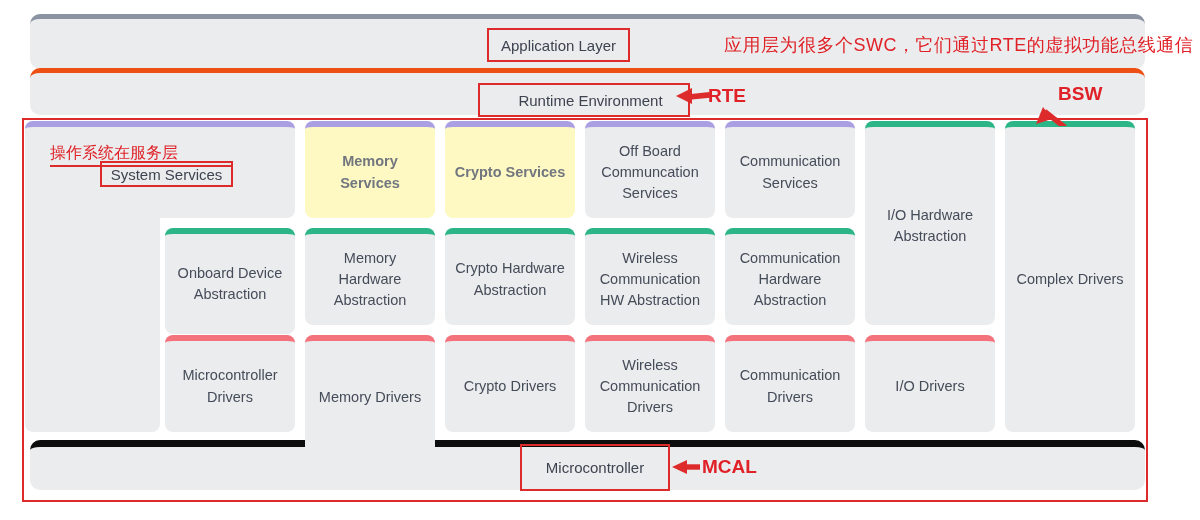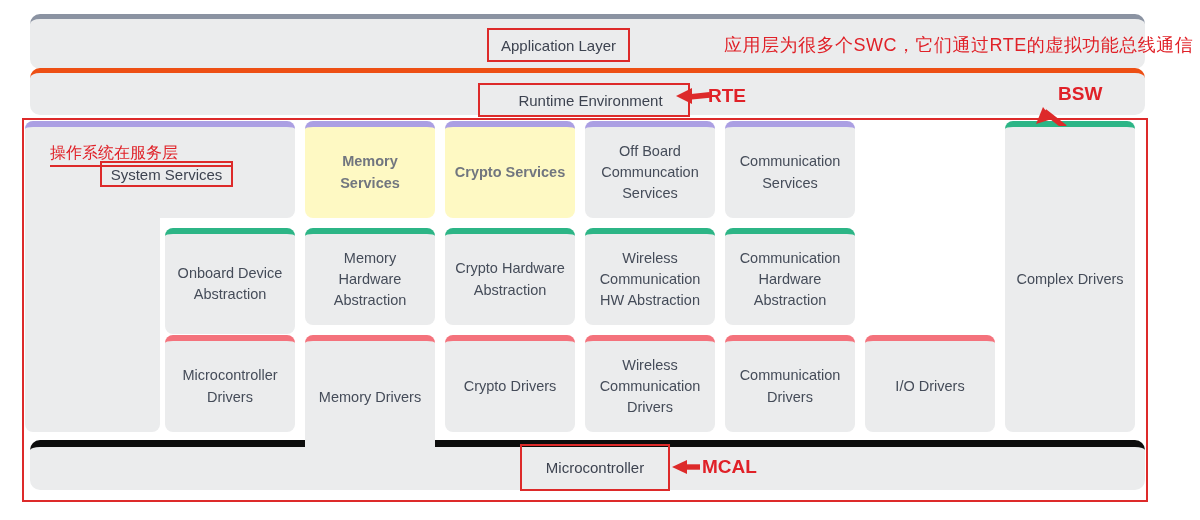--- a/index.html
+++ b/index.html
@@ -96,20 +96,21 @@
   <div class="abs blk purple sys-b"></div>
   <div class="abs note os">操作系统在服务层</div>
   <div class="abs redbox ss-box">
     <span>System Services</span>
   </div>
 
   <div class="abs blk purple dark c3r1">Memory Services</div>
   <div class="abs blk purple dark c4r1">Crypto Services</div>
   <div class="abs blk purple c5r1">Off Board Communcation Services</div>
   <div class="abs blk purple c6r1">Communication Services</div>
+  <div class="abs blk green io-hw">I/O Hardware Abstraction</div>
   <div class="abs blk green cplx">Complex Drivers</div>
 
   <div class="abs blk green c2r2">Onboard Device Abstraction</div>
   <div class="abs blk green c3r2">Memory Hardware Abstraction</div>
   <div class="abs blk green c4r2">Crypto Hardware Abstraction</div>
   <div class="abs blk green c5r2">Wireless Communication HW Abstraction</div>
   <div class="abs blk green c6r2">Communication Hardware Abstraction</div>
 
   <div class="abs blk pink c2r3">Microcontroller Drivers</div>
   <div class="abs blk pink c3r3">Memory Drivers</div>

